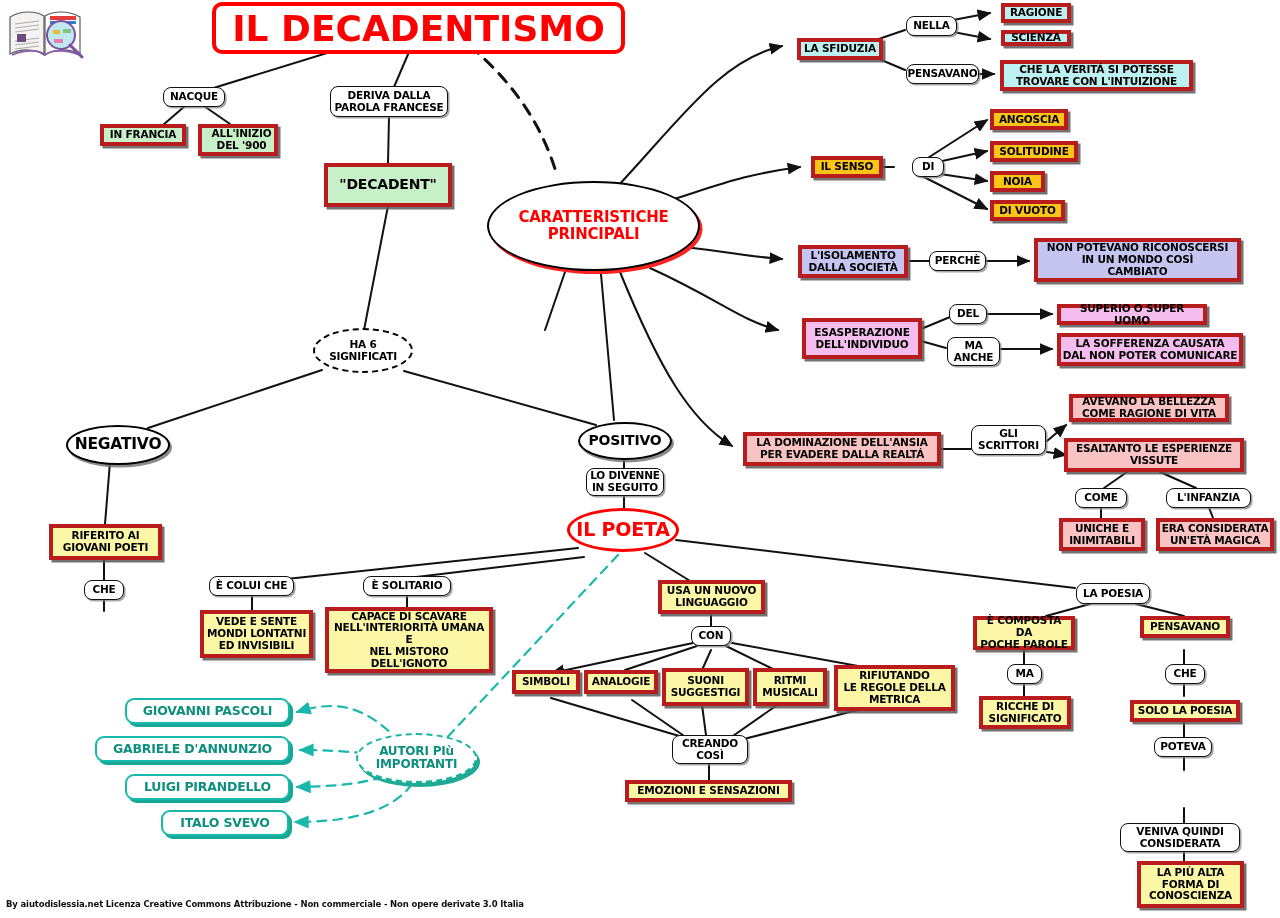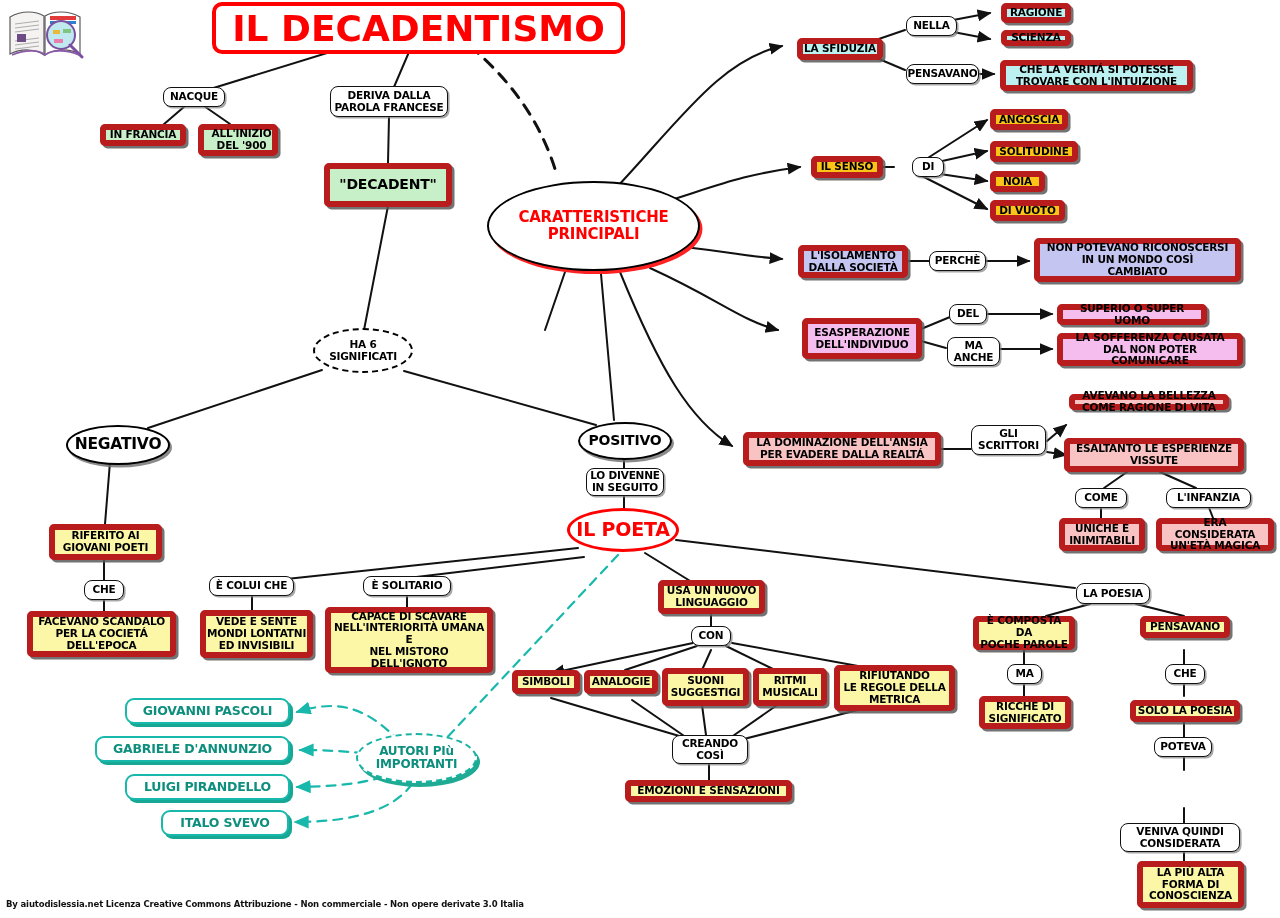--- a/index.html
+++ b/index.html
@@ -32,22 +32,22 @@
     justify-content: center;
     text-align: center;
     font-weight: bold;
     line-height: 1.12;
     letter-spacing: -0.2px;
     white-space: pre-line;
     z-index: 5;
   }
   
   .box {
-    border: 6px solid #b91c1c;
-    border-radius: 5px;
+    border: 4px solid #b91c1c;
+    border-radius: 0;
     box-shadow: 2.5px 2.5px 0 rgba(90,90,90,0.85);
     color: #000;
   }
   .box.green   { background: #c8f0c8; }
   .box.cyan    { background: #bdf0f0; }
   .box.yellowd { background: #fbc417; }
   .box.lav     { background: #c5c5f2; }
   .box.pinkm   { background: #f4bdee; }
   .box.salmon  { background: #fac3c3; }
   .box.yellow  { background: #fbf7a6; }
@@ -289,23 +289,20 @@
   <div class="node box green" style="left:198px; top:124px; width:80px; height:32px; font-size:10.5px;padding-left:7px;">ALL'INIZIO
 DEL '900</div>
 
   <div class="node pill" style="left:330px; top:86px; width:118px; height:31px; font-size:10.5px;">DERIVA DALLA
 PAROLA FRANCESE</div>
   <div class="node box green" style="left:324px; top:163px; width:128px; height:44px; font-size:14px;">"DECADENT"</div>
 
   <div class="node box yellow" style="left:49px; top:524px; width:113px; height:36px; font-size:10.5px;">RIFERITO AI
 GIOVANI POETI</div>
   <div class="node pill" style="left:84px; top:580px; width:40px; height:20px; font-size:10.5px;">CHE</div>
-  <div class="node box yellow" style="left:27px; top:611px; width:149px; height:46px; font-size:10.5px;">FACEVANO SCANDALO
-PER LA COCIETÁ
-DELL'EPOCA</div>
 
   <div class="node pill" style="left:586px; top:468px; width:78px; height:28px; font-size:10.5px;">LO DIVENNE
 IN SEGUITO</div>
 
   <div class="node box cyan" style="left:797px; top:38px; width:86px; height:22px; font-size:10.5px;">LA SFIDUZIA</div>
   <div class="node pill" style="left:906px; top:16px; width:51px; height:20px; font-size:10.5px;">NELLA</div>
   <div class="node box cyan" style="left:1001px; top:3px; width:70px; height:20px; font-size:10.5px;">RAGIONE</div>
   <div class="node box cyan" style="left:1001px; top:30px; width:70px; height:16px; font-size:10.5px;">SCIENZA</div>
   <div class="node pill" style="left:906px; top:64px; width:73px; height:20px; font-size:10.5px;">PENSAVANO</div>
   <div class="node box cyan" style="left:1000px; top:60px; width:193px; height:31px; font-size:10.5px;">CHE LA VERITÁ SI POTESSE
@@ -331,21 +328,21 @@
   <div class="node box pinkm" style="left:1057px; top:304px; width:150px; height:21px; font-size:10.5px;">SUPERIO O SUPER UOMO</div>
   <div class="node pill" style="left:947px; top:337px; width:53px; height:29px; font-size:10.5px;">MA
 ANCHE</div>
   <div class="node box pinkm" style="left:1057px; top:333px; width:186px; height:33px; font-size:10.5px;">LA SOFFERENZA CAUSATA
 DAL NON POTER COMUNICARE</div>
 
   <div class="node box salmon" style="left:743px; top:432px; width:198px; height:34px; font-size:10.5px;">LA DOMINAZIONE DELL'ANSIA
 PER EVADERE DALLA REALTÁ</div>
   <div class="node pill" style="left:971px; top:425px; width:75px; height:30px; font-size:10.5px;">GLI
 SCRITTORI</div>
-  <div class="node box salmon" style="left:1069px; top:394px; width:160px; height:16px; font-size:10.5px;">AVEVANO LA BELLEZZA
+  <div class="node box salmon" style="left:1069px; top:394px; width:160px; height:28px; font-size:10.5px;">AVEVANO LA BELLEZZA
 COME RAGIONE DI VITA</div>
   <div class="node box salmon" style="left:1064px; top:438px; width:180px; height:34px; font-size:10.5px;">ESALTANTO LE ESPERIENZE
 VISSUTE</div>
   <div class="node pill" style="left:1075px; top:488px; width:52px; height:20px; font-size:10.5px;">COME</div>
   <div class="node pill" style="left:1166px; top:488px; width:85px; height:20px; font-size:10.5px;">L'INFANZIA</div>
   <div class="node box salmon" style="left:1059px; top:518px; width:86px; height:33px; font-size:10.5px;">UNICHE E
 INIMITABILI</div>
   <div class="node box salmon" style="left:1156px; top:518px; width:118px; height:33px; font-size:10.5px;">ERA CONSIDERATA
 UN'ETÀ MAGICA</div>
 

